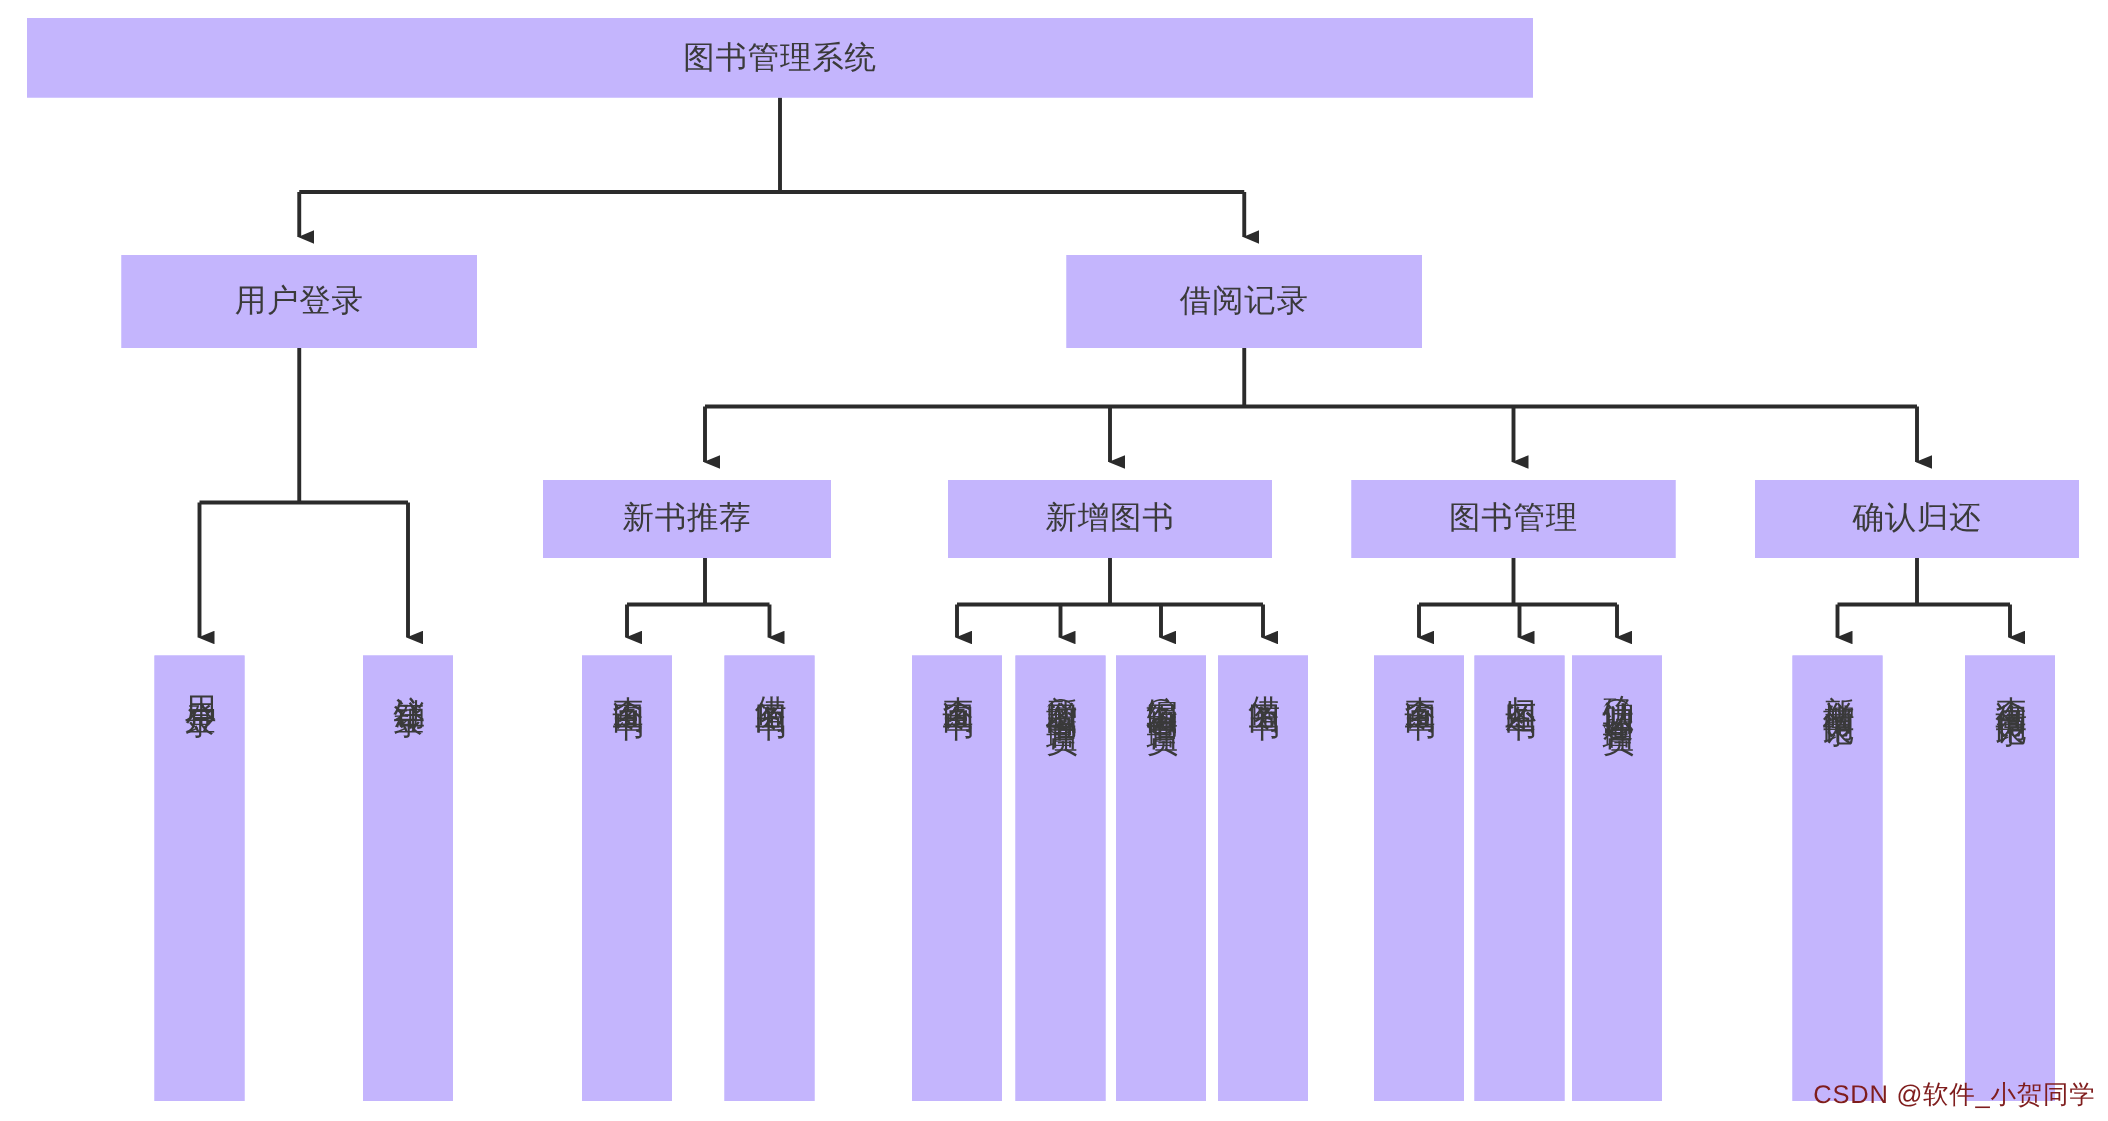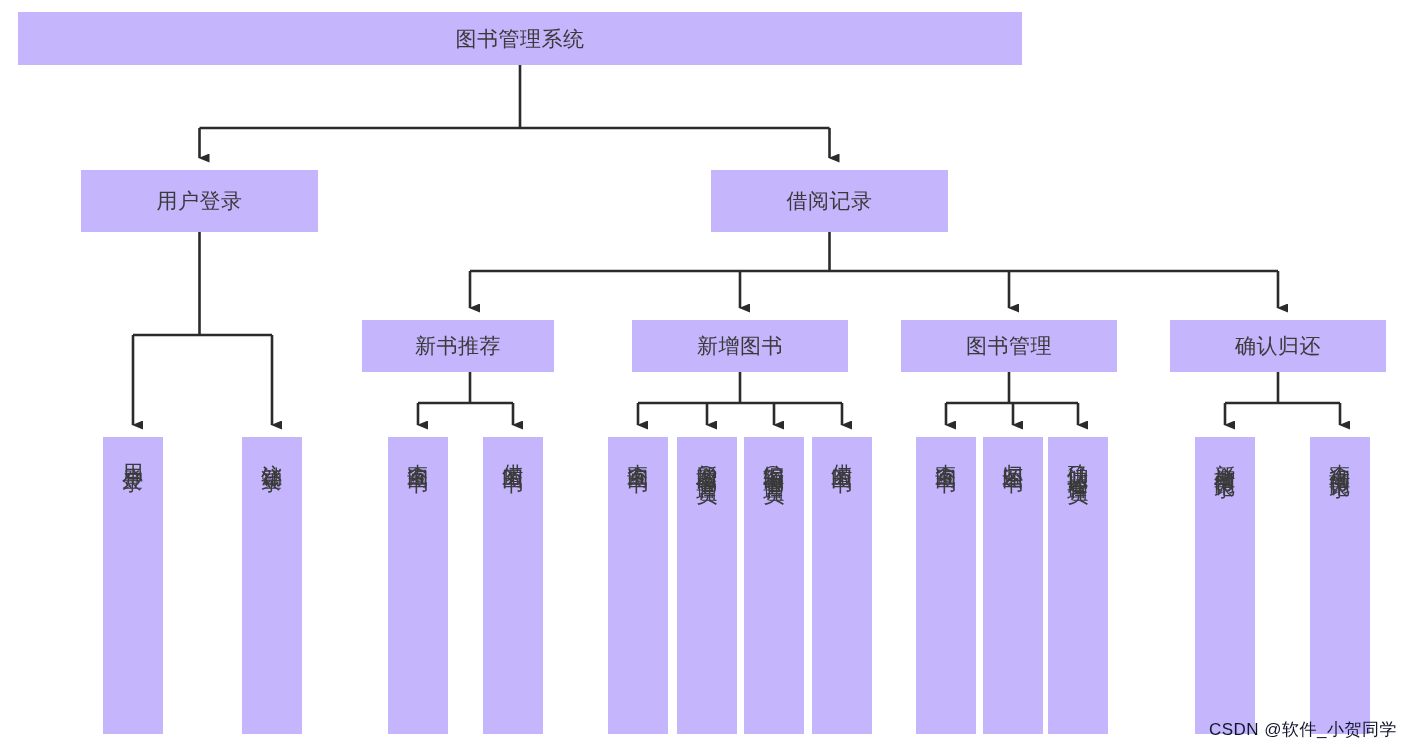--- a/index.html
+++ b/index.html
@@ -59,21 +59,21 @@
     font-size: 21px;
     line-height: 1.32;
     letter-spacing: 3px;
     white-space: nowrap;
   }
   .watermark {
     position: absolute;
     right: 8px;
     bottom: 6px;
     font-size: 17px;
-    color: #0f172a;
+    color: #7f1d1d;
     white-space: nowrap;
     letter-spacing: 0.5px;
     margin-top: 21px;
   }
 </style>
 </head>
 <body>
 
 <div id="diagram-root">
 

